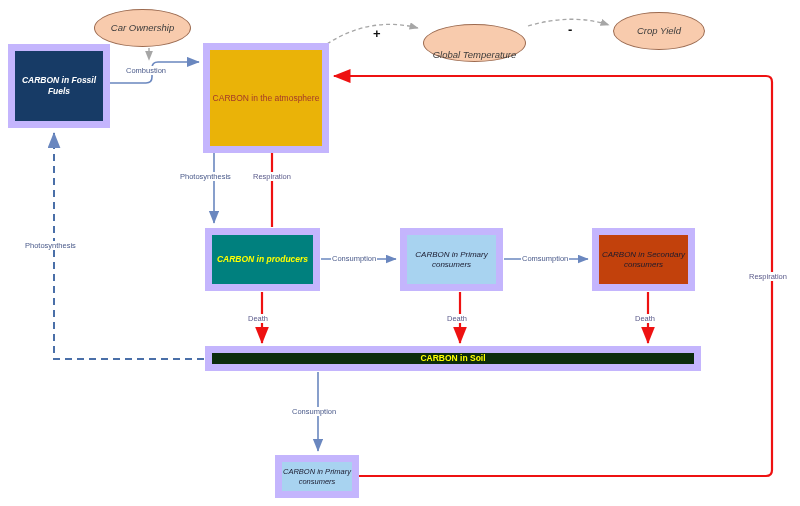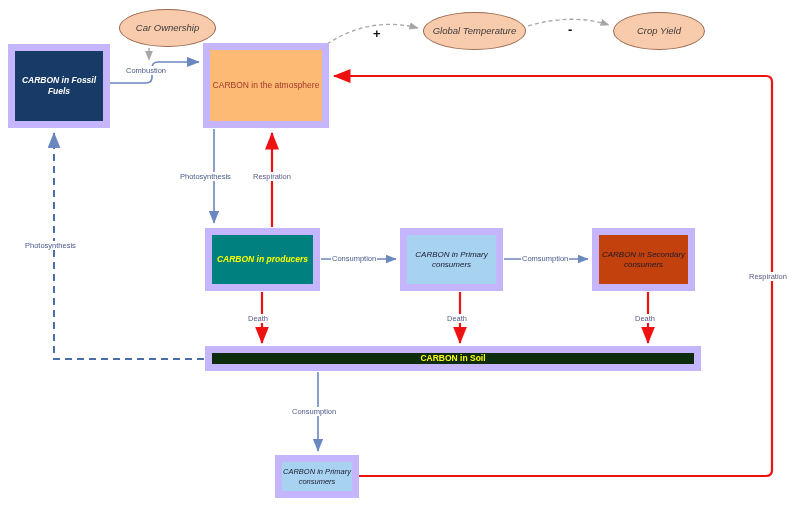--- a/index.html
+++ b/index.html
@@ -47,22 +47,22 @@
   }
   .n-fossil {
     left: 8px; top: 44px; width: 102px; height: 84px;
     background: #173b66;
     color: #ffffff;
     font-size: 8.5px;
     font-weight: bold;
     font-style: italic;
   }
   .n-atmos {
-    left: 203px; top: 43px; width: 126px; height: 85px;
-    background: #fdba74;
+    left: 203px; top: 43px; width: 126px; height: 110px;
+    background: #eab308;
     color: #a33a2a;
     font-size: 8.5px;
   }
   .n-producers {
     left: 205px; top: 228px; width: 115px; height: 63px;
     background: #00807e;
     color: #ffff00;
     font-size: 8.5px;
     font-weight: bold;
     font-style: italic;
@@ -89,27 +89,27 @@
     font-weight: bold;
   }
   .n-primary2 {
     left: 275px; top: 455px; width: 84px; height: 43px;
     background: #a8d3f0;
     color: #1a1a2e;
     font-size: 7.5px;
     font-style: italic;
   }
   .n-globaltemp {
-    left: 423px; top: 12px; width: 103px; height: 38px;
+    left: 423px; top: 24px; width: 103px; height: 38px; align-items: flex-end;
   }
   .n-cropyield {
     left: 613px; top: 12px; width: 92px; height: 38px;
   }
   .n-carown {
-    left: 119px; top: 9px; width: 97px; height: 38px;
+    left: 94px; top: 9px; width: 97px; height: 38px;
   }
   .edge-label {
     position: absolute;
     color: #4a5a8a;
     font-size: 7.5px;
     white-space: nowrap;
     background: #ffffff;
     padding: 0 1px;
   }
   .edge-label.red {

